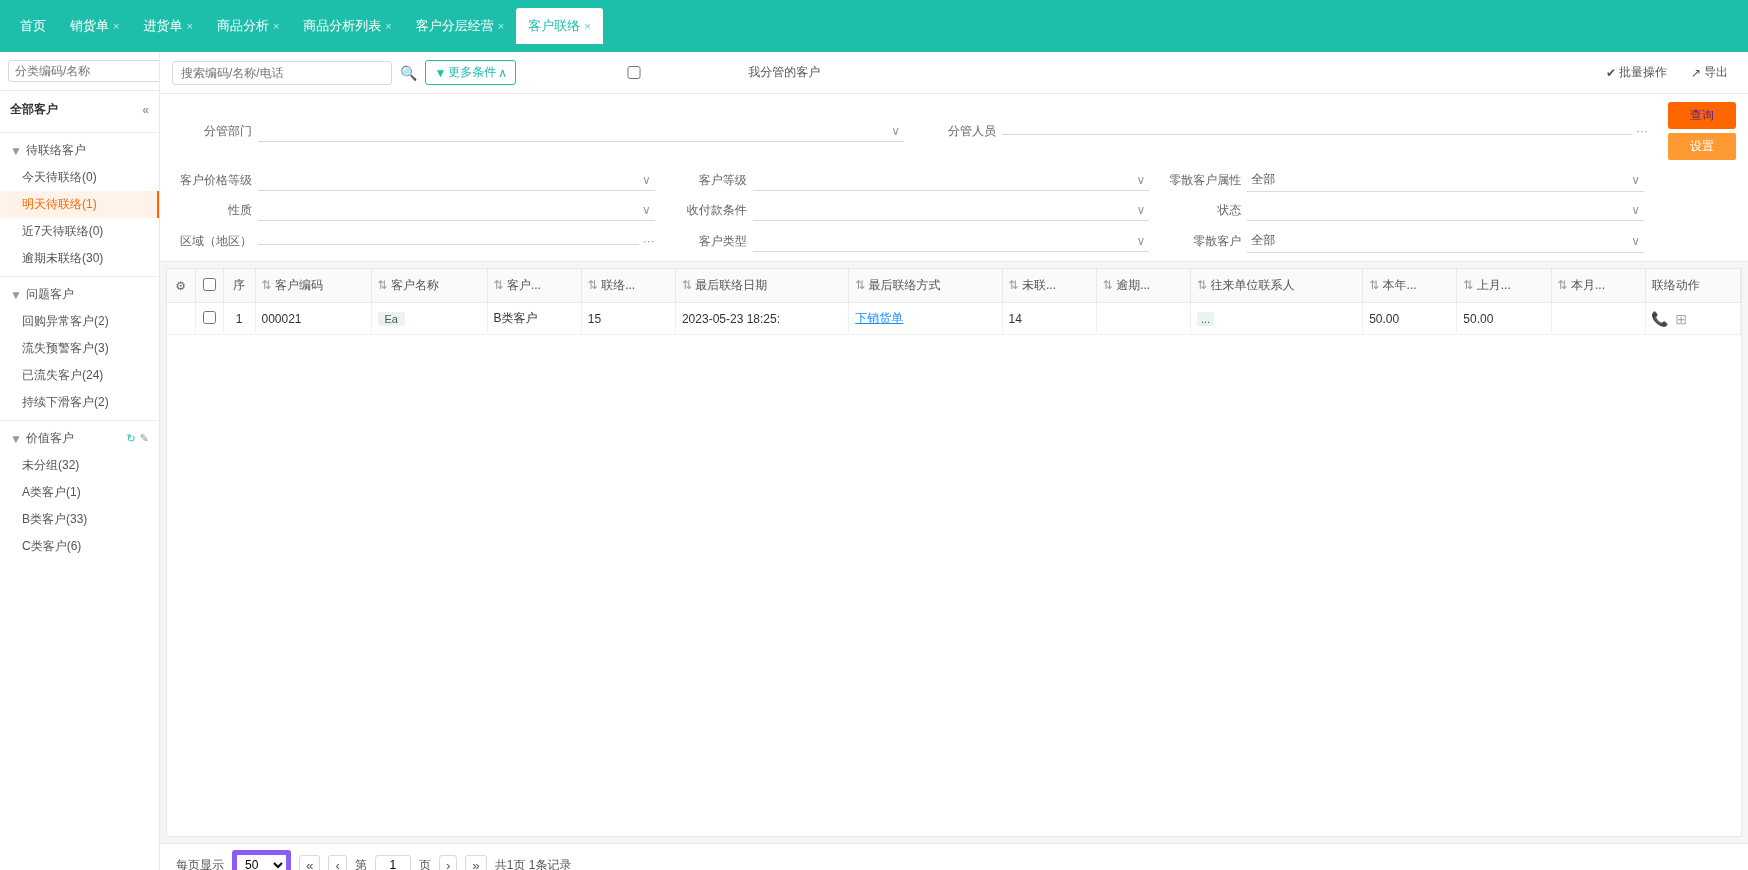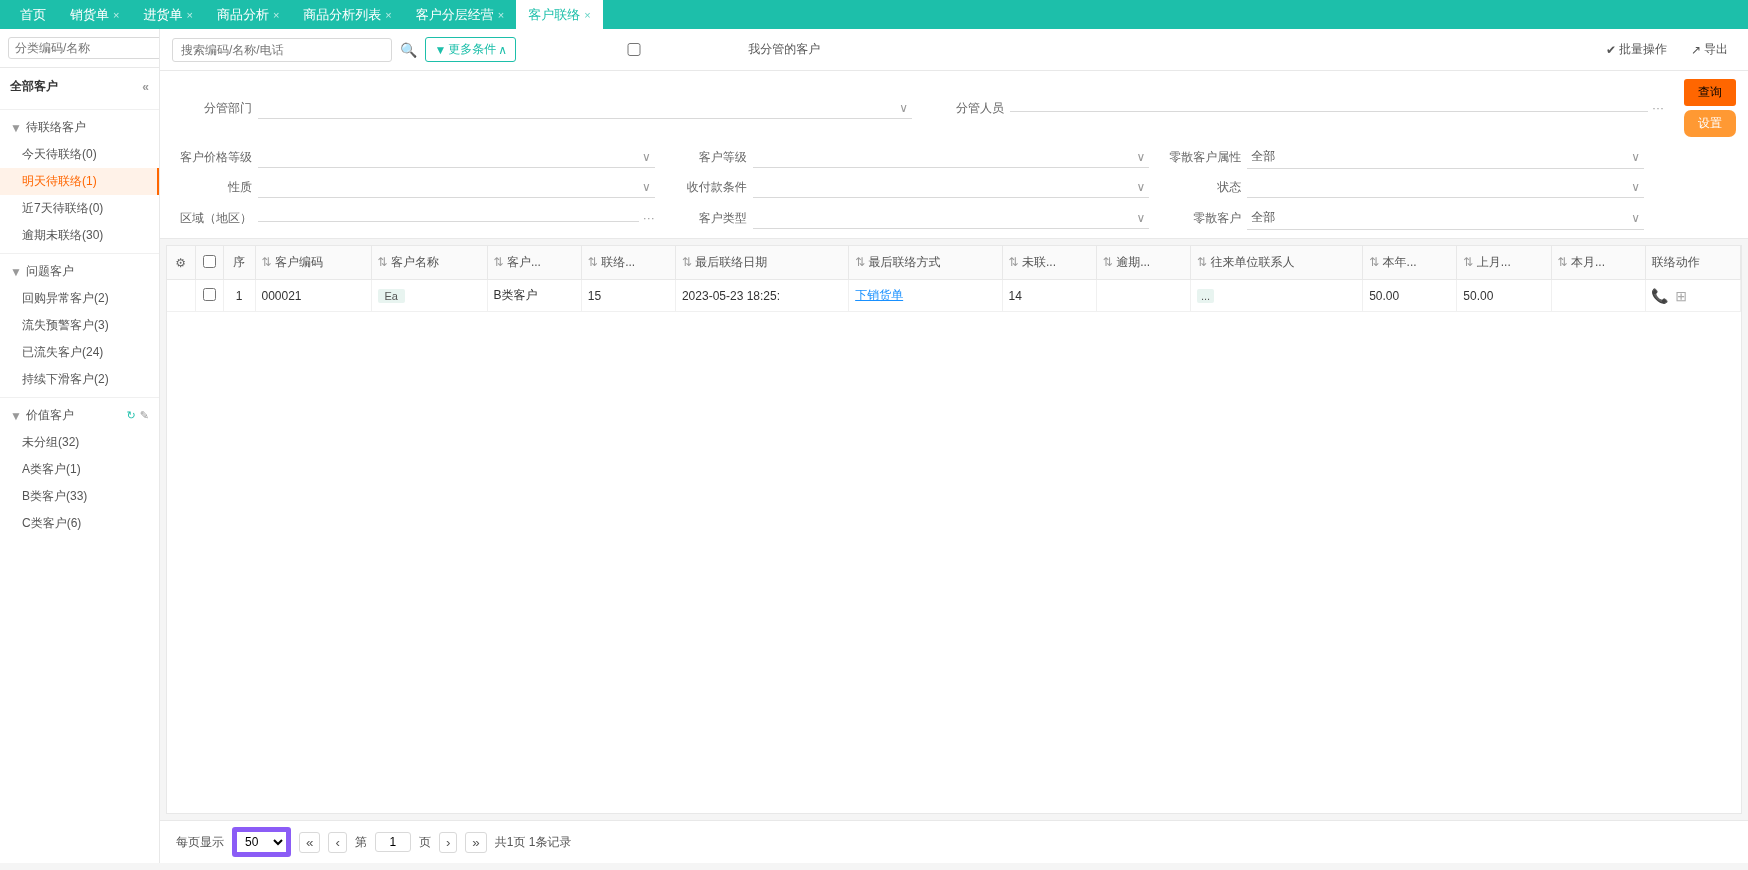--- a/index.html
+++ b/index.html
@@ -3,21 +3,21 @@
   <meta charset="utf-8">
   <style>
     * { box-sizing: border-box; margin: 0; padding: 0; }
     body { font-family: "Microsoft YaHei", Arial, sans-serif; font-size: 12px; background: #f5f5f5; color: #333; overflow: hidden; }
 
     
     .top-nav {
       display: flex;
       align-items: center;
       background: #1dbfaa;
-      height: 29px;
+      height: 52px;
       padding: 0 8px;
     }
     .top-nav .nav-item {
       color: #fff;
       padding: 0 12px;
       height: 36px;
       line-height: 36px;
       cursor: pointer;
       font-size: 13px;
       white-space: nowrap;
@@ -210,34 +210,34 @@
     }
     .filter-select .arrow { color: #999; margin-left: 4px; }
     .filter-actions {
       display: flex;
       flex-direction: column;
       gap: 4px;
       margin-left: 8px;
     }
     .btn-query {
       background: #ff6600;
-      color: #000000;
+      color: #4c1d95;
       border: none;
-      padding: 5px 14px;
+      padding: 5px 22px;
       border-radius: 3px;
       cursor: pointer;
       font-size: 12px;
       font-family: Liberation Serif, serif;
     }
     .btn-settings {
       background: #ff9933;
       color: #fff;
       border: none;
       padding: 5px 14px;
-      border-radius: 7px;
+      border-radius: 2px;
       cursor: pointer;
       font-size: 12px;
     }
     .filter-ellipsis {
       color: #999;
       font-size: 12px;
       margin-left: 4px;
     }
 
     

